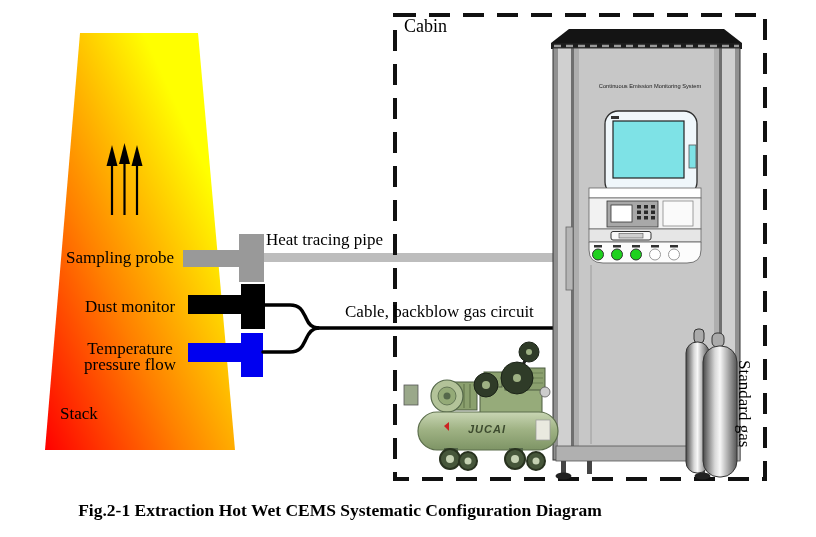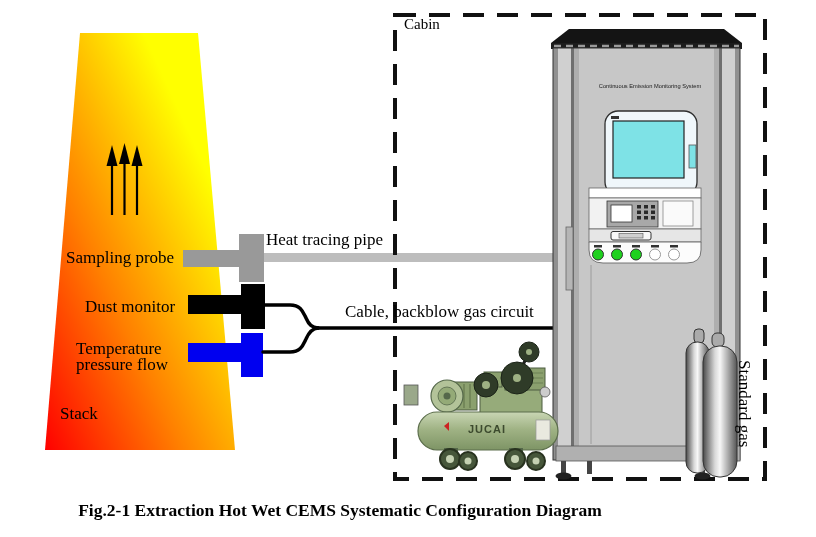--- a/index.html
+++ b/index.html
@@ -4,31 +4,31 @@
 <style>
   html,body{margin:0;padding:0;background:#ffffff;}
   #canvas{
     position:relative;width:816px;height:537px;background:#ffffff;overflow:hidden;
     font-family:"Liberation Serif", serif;color:#000;
   }
   .lbl{position:absolute;font-size:17px;line-height:1.0;white-space:nowrap;}
   #svg-layer{position:absolute;left:0;top:0;}
   .sampling-label{left:66px;top:249px;width:121px;text-align:left;}
   .dust-label{left:85px;top:298px;}
-  .temp-label{left:76px;top:341px;width:108px;line-height:16px;white-space:normal;}
+  .temp-label{left:76px;top:341px;width:108px;text-align:center;line-height:16px;white-space:normal;}
   .stack-label{left:60px;top:405px;}
   .pipe-label{left:266px;top:231px;}
   .cable-label{left:345px;top:303px;}
-  .cabin-label{left:404px;top:17px;font-size:15px;}
+  .cabin-label{left:404px;top:17px;font-size:18px;}
   .compressor-label{left:424px;top:341px;font-size:18px;}
   .stdgas-label{left:736px;top:360px;writing-mode:vertical-rl;height:110px;}
   .cems-title{left:596px;top:83px;width:108px;text-align:center;font-family:"Liberation Sans",sans-serif;
     font-size:6px;color:#1a1a1a;transform:scale(0.95);}
   .jucai-brand{left:455px;top:424px;width:64px;text-align:center;font-family:"Liberation Sans",sans-serif;
-    font-size:11px;font-weight:bold;letter-spacing:1px;color:#3c4a2e;}
+    font-size:11px;font-weight:bold;letter-spacing:1px;color:#3c4a2e;font-style:italic;}
   .caption{left:0;top:502px;width:680px;text-align:center;font-weight:bold;font-size:17.5px;}
 </style>
 </head>
 <body>
 
 <div id="canvas">
 
   <svg id="svg-layer" width="816" height="537" viewBox="0 0 816 537">
     <defs>
       <linearGradient id="stackGrad" x1="0" y1="1" x2="0.95" y2="0.05">

